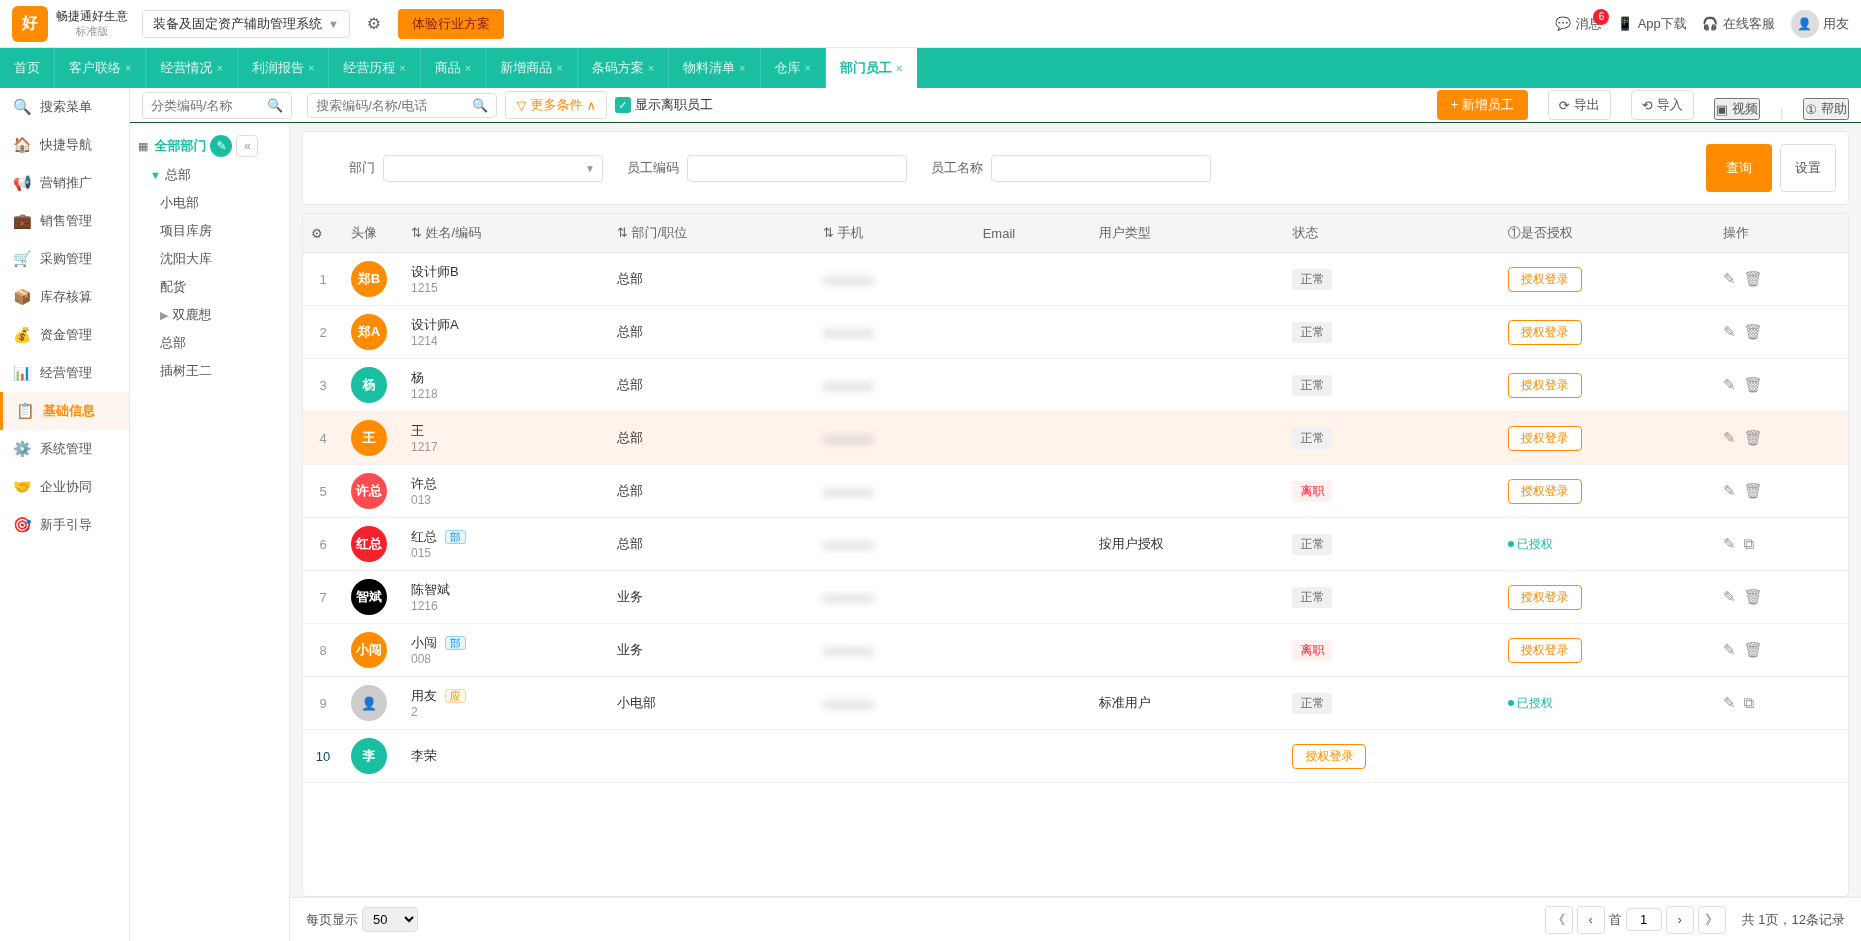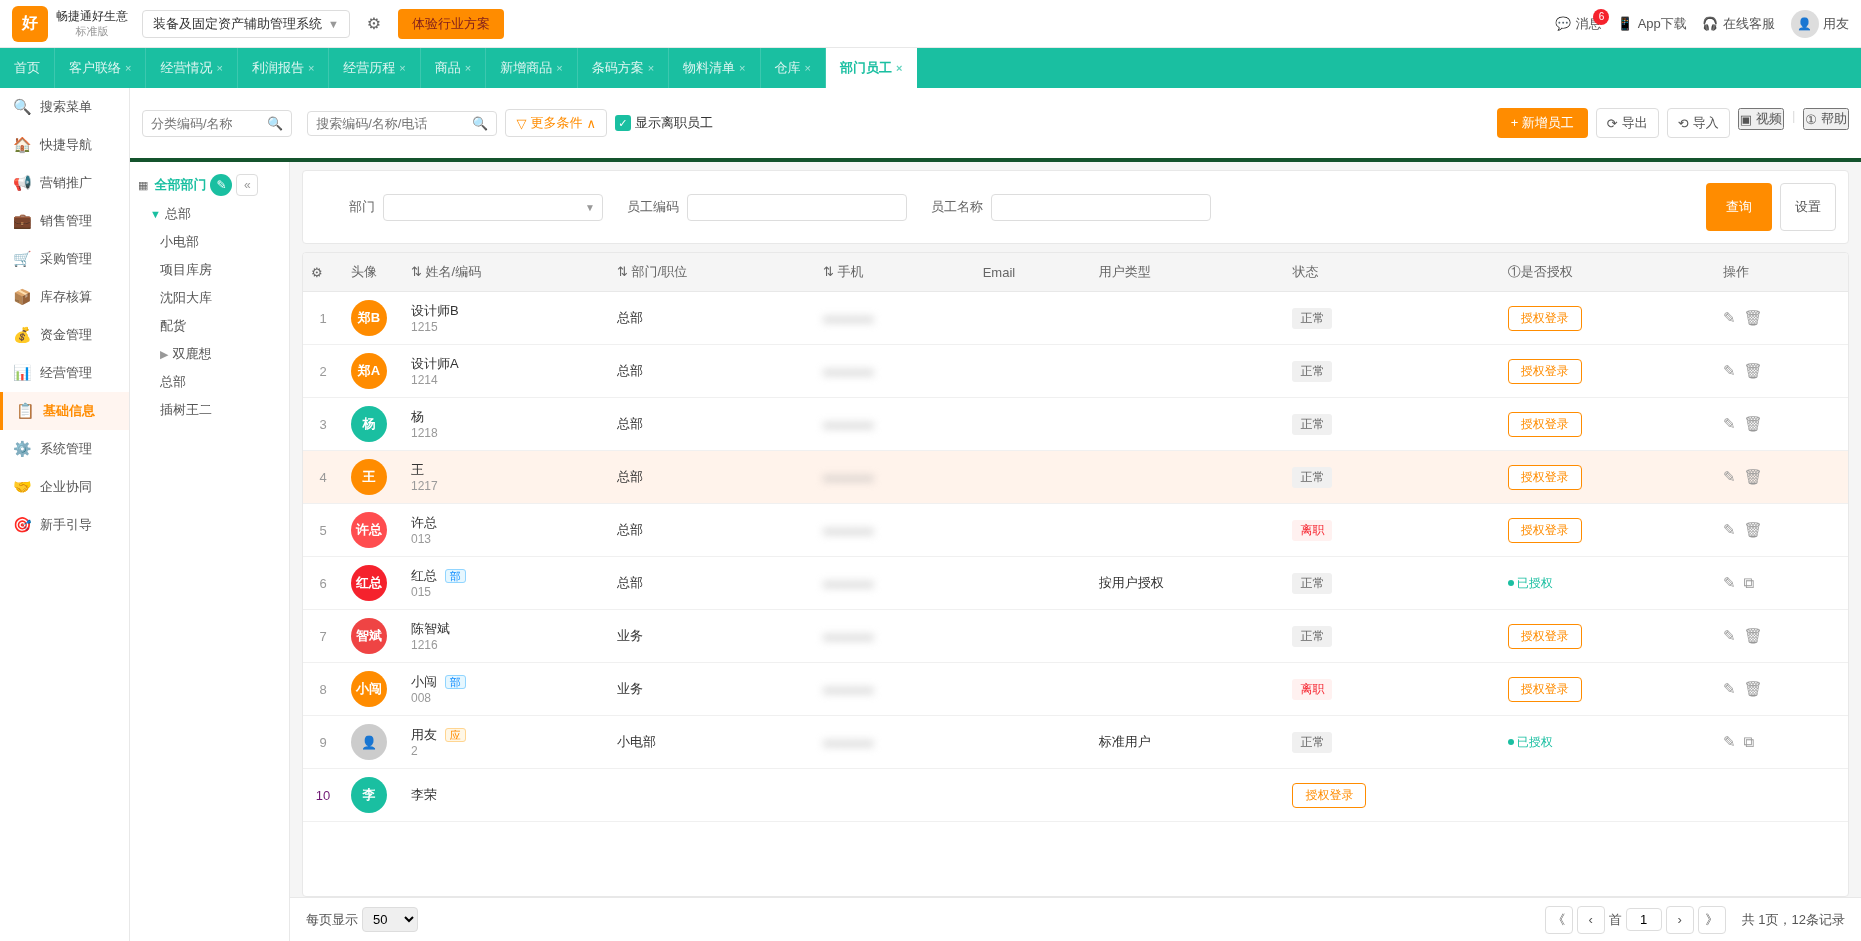--- a/index.html
+++ b/index.html
@@ -207,40 +207,40 @@
       <span>企业协同</span>
     </div>
     <div class="sidebar-item">
       <span class="sidebar-icon">🎯</span>
       <span>新手引导</span>
     </div>
   </div>
 
   <div class="content-area">
 
-    <div style="background:#fff; padding:20px 12px; display:flex; align-items:center; gap:8px; border-bottom:4px solid #14532d;">
+    <div style="background:#fff; padding:2px 12px; display:flex; align-items:center; gap:8px; border-bottom:1px solid #14532d;">
       <div class="classify-search">
         <input type="text" style="border: none; outline: none; font-size: 13px; width: 110px;" placeholder="分类编码/名称">
         <span style="color:#999;">🔍</span>
       </div>
 
       <div class="search-box" style="margin-left:7px;">
         <input type="text" placeholder="搜索编码/名称/电话" style="border: none; outline: none; font-size: 13px; width: 150px;">
         <span style="color:#999;">🔍</span>
       </div>
       <div class="more-filter">
         <span>▽</span>
         <span>更多条件</span>
         <span>∧</span>
       </div>
       <div class="show-resigned">
         <div class="checkbox-icon">✓</div>
         <span>显示离职员工</span>
       </div>
-      <div style="margin-left:auto;display:flex;align-items:flex-start;gap:8px;">
+      <div style="margin-left:auto;display:flex;align-items:flex-end;gap:20px;">
         <button class="btn-add">+ 新增员工</button>
         <button class="btn-outline">
           <span>⟳</span>
           <span>导出</span>
         </button>
         <button class="btn-outline">
           <span>⟲</span>
           <span>导入</span>
         </button>
         <button class="btn-link">
@@ -480,21 +480,21 @@
                     <div class="action-icons">
                       <span class="action-icon">✎</span>
                       <span class="action-icon">⧉</span>
                     </div>
                   </td>
               </tr>
 
               <tr>
                 <td style="text-align:center;color:#999;">7</td>
                 <td>
-                    <div class="avatar-circle" style="background:#ef4444;">智斌</div>
+                    <div class="avatar-circle" style="background:#000000;">智斌</div>
                   </td>
                 <td>
                     <div>陈智斌</div>
                     <div style="color:#999;font-size:12px;">1216</div>
                   </td>
                 <td>业务</td>
                 <td><span class="blurred">●●●●●●●</span></td>
                 <td></td>
                 <td></td>
                 <td><span class="status-normal">正常</span></td>
@@ -549,21 +549,21 @@
                   </td>
                 <td>
                     <div class="action-icons">
                       <span class="action-icon">✎</span>
                       <span class="action-icon">⧉</span>
                     </div>
                   </td>
               </tr>
 
               <tr>
-                <td style="text-align:center;color:#701a75;">10</td>
+                <td style="text-align:center;color:#0c4a6e;">10</td>
                 <td>
                     <div class="avatar-circle" style="background:#1abfa1;">李</div>
                   </td>
                 <td>
                     <div>李荣</div>
                     <div style="color:#999;font-size:12px;"></div>
                   </td>
                 <td></td>
                 <td></td>
                 <td></td>

